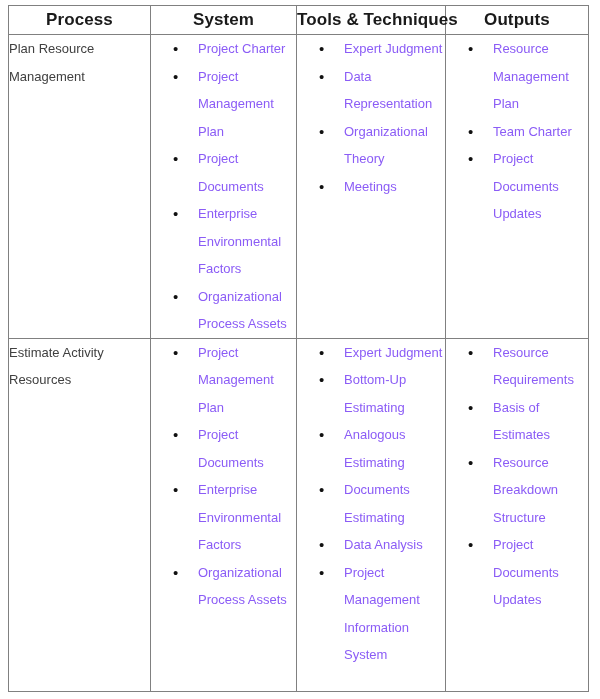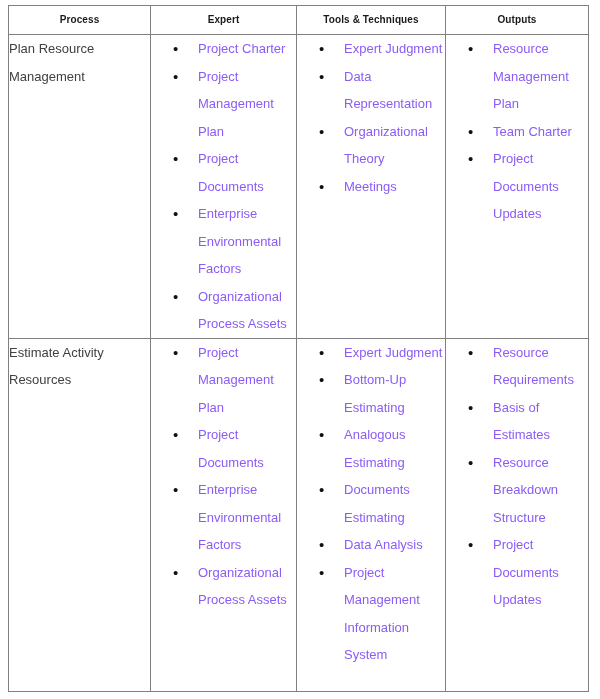--- a/index.html
+++ b/index.html
@@ -42,21 +42,21 @@
   
   col.c-process  { width: 142px; }
   col.c-inputs   { width: 146px; }
   col.c-tools    { width: 149px; }
   col.c-outputs  { width: 143px; }
 
   thead th {
     height: 28px;
     text-align: center;
     font-weight: bold;
-    font-size: 10px;
+    font-size: 17px;
     color: #1a1a1a;
     letter-spacing: 0.1px;
     padding: 0 2px;
     line-height: 28px;
     white-space: nowrap;
   }
 
   tbody td {
     padding: 7px 4px 10px 4px;
     font-size: 13px;
@@ -114,21 +114,21 @@
     <colgroup>
       <col class="c-process">
       <col class="c-inputs">
       <col class="c-tools">
       <col class="c-outputs">
     </colgroup>
 
     <thead>
       <tr>
         <th>Process</th>
-        <th>Expert</th>
+        <th>System</th>
         <th>Tools &amp; Techniques</th>
         <th>Outputs</th>
       </tr>
     </thead>
 
     <tbody>
 
       <tr class="row-1">
         <td class="process-cell">
           <span class="process-text">Plan Resource Management</span>

